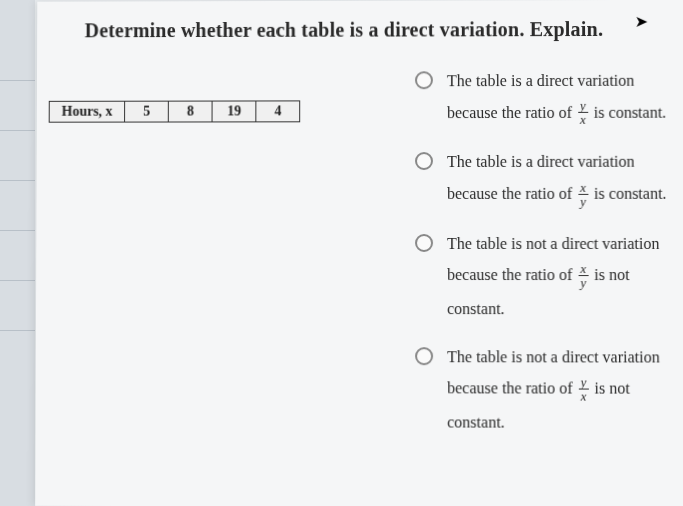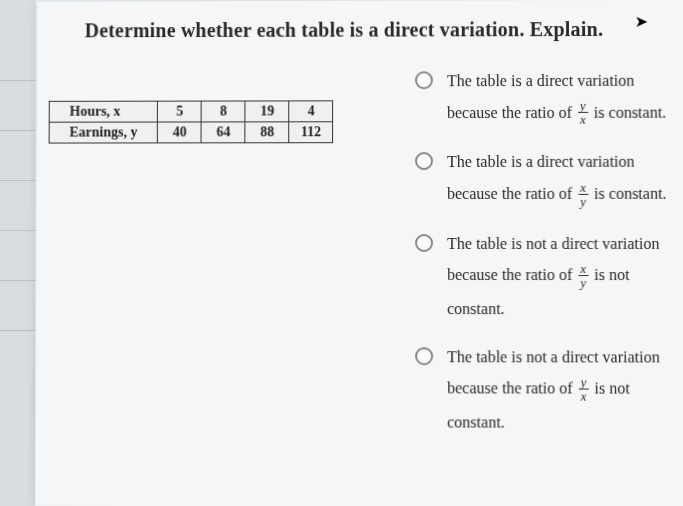--- a/index.html
+++ b/index.html
@@ -69,21 +69,21 @@
       border: 1.5px solid #333;
       padding: 2px 10px;
       text-align: center;
       font-size: 14px;
       font-weight: bold;
       color: #222;
       height: 20px;
     }
     td.header {
       text-align: left;
-      padding: 2px 20px;
+      padding: 2px 12px;
       min-width: 72px;
     }
     td.val {
       min-width: 44px;
     }
     .options {
       position: absolute;
       top: 68px;
       left: 380px;
       width: 290px;
@@ -158,27 +158,20 @@
   <div class="table-container">
     <table>
       <tbody>
           <tr>
         <td class="header">Hours, x</td>
         <td class="val">5</td>
         <td class="val">8</td>
         <td class="val">19</td>
         <td class="val">4</td>
       </tr>
-      <tr>
-        <td class="header">Earnings, y</td>
-        <td class="val">40</td>
-        <td class="val">64</td>
-        <td class="val">88</td>
-        <td class="val">112</td>
-      </tr>
     </tbody>
       </table>
   </div>
 
   <div class="options">
 
     <div class="option">
       <div class="radio"></div>
       <div class="option-text">
         <span>The table is a direct variation</span>

